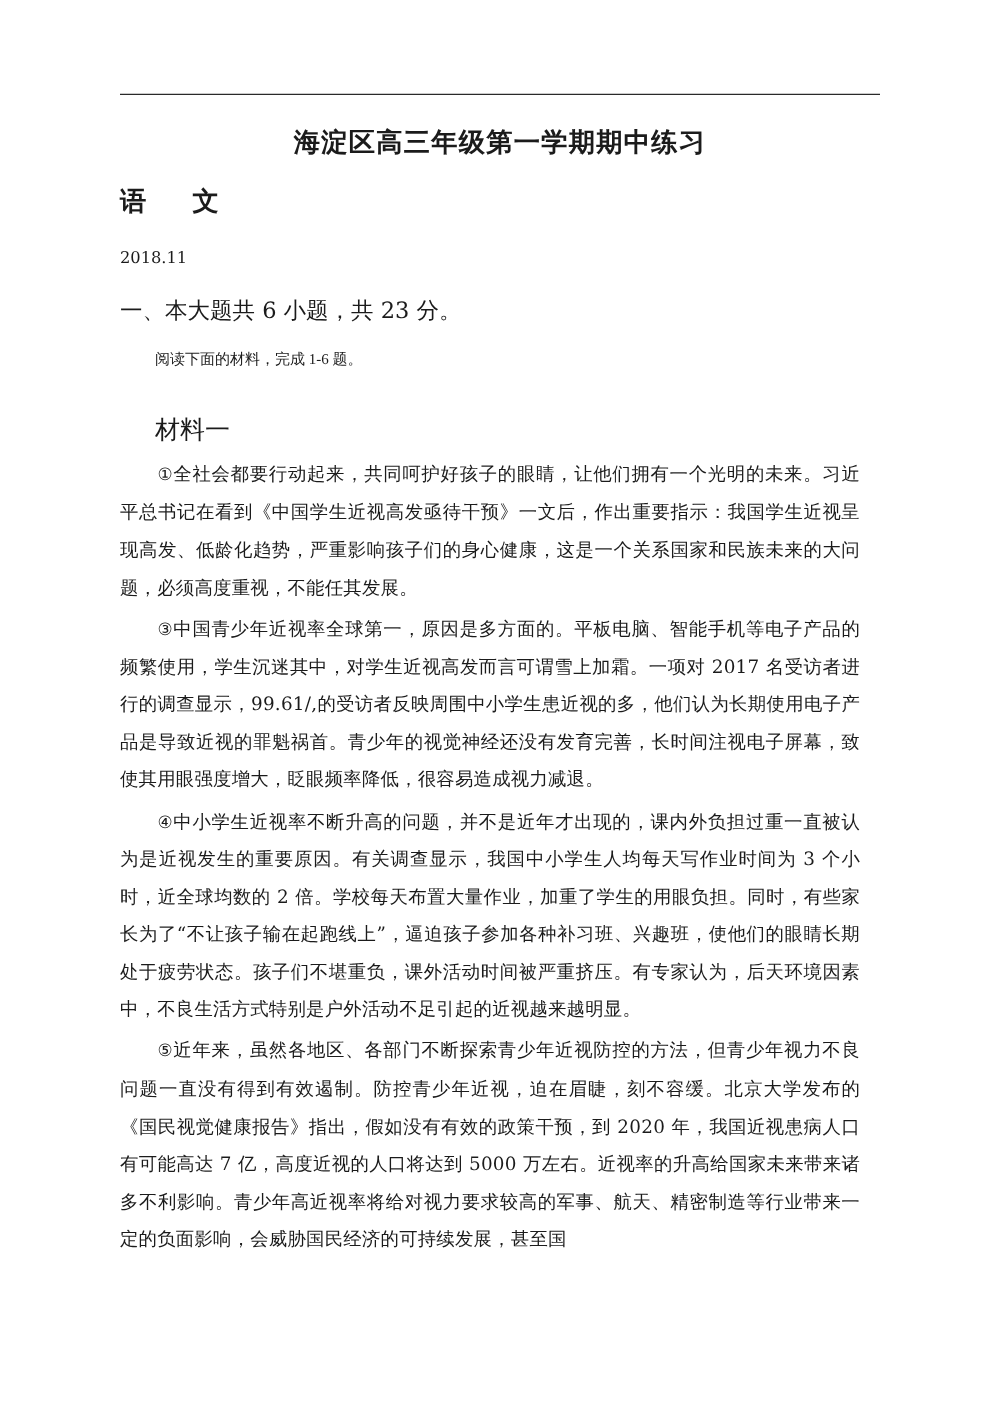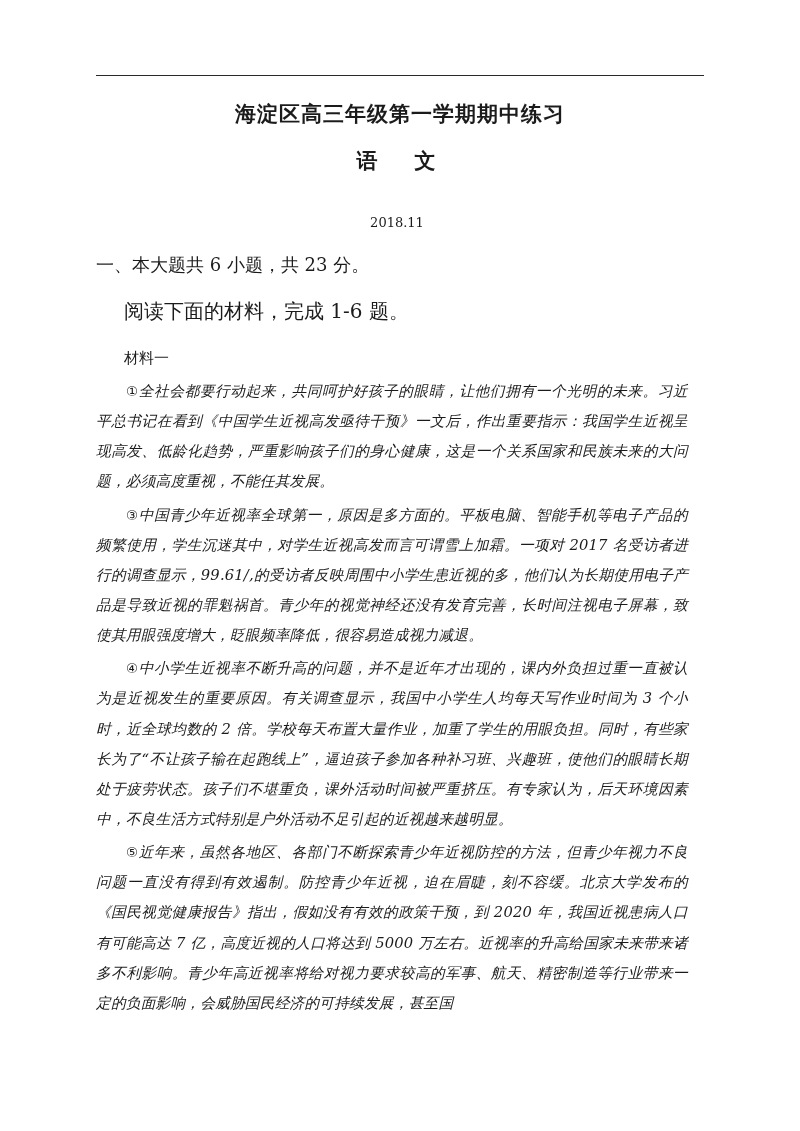--- a/index.html
+++ b/index.html
@@ -32,60 +32,59 @@
   }
   .doc-title {
     text-align: center;
     font-size: 21px;
     font-weight: bold;
     letter-spacing: 1px;
     margin-top: 100px;
     line-height: 1.3;
   }
   .doc-subject {
-    text-align: center;
     font-size: 21px;
     font-weight: bold;
     letter-spacing: 8px;
     margin-top: 20px;
     font-family: Liberation Serif, serif;
   }
   .doc-date {
-    text-align: center;
+    text-align: left;
     font-size: 13px;
-    margin-top: 40px;
+    margin-top: 24px;
     padding-right: 6px;
     font-family: "DejaVu Serif", "Liberation Serif", serif;
   }
   .section-head {
     font-size: 18px;
     margin-top: 18px;
     line-height: 1.9;
   }
   .indent1 {
-    font-size: 20px;
+    font-size: 12px;
     margin-top: 10px;
     line-height: 1.9;
     text-indent: 28px;
+    font-family: Liberation Serif, serif;
   }
   .material-label {
-    font-size: 15px;
-    margin-top: 14px;
+    font-size: 20px;
+    margin-top: 25px;
     line-height: 1.9;
     text-indent: 28px;
   }
   .para {
     font-size: 14.7px;
     line-height: 2.05;
     text-align: justify;
     text-justify: inter-ideograph;
     text-indent: 30px;
     margin: 3px 16px 0 0;
     letter-spacing: 0.2px;
-    font-style: italic;
   }
   .uline {
     text-decoration: underline;
     text-underline-offset: 3px;
   }
   .marker {
     font-family: "DejaVu Sans", "Liberation Sans", sans-serif;
     font-size: 13.5px;
   }
 </style>

